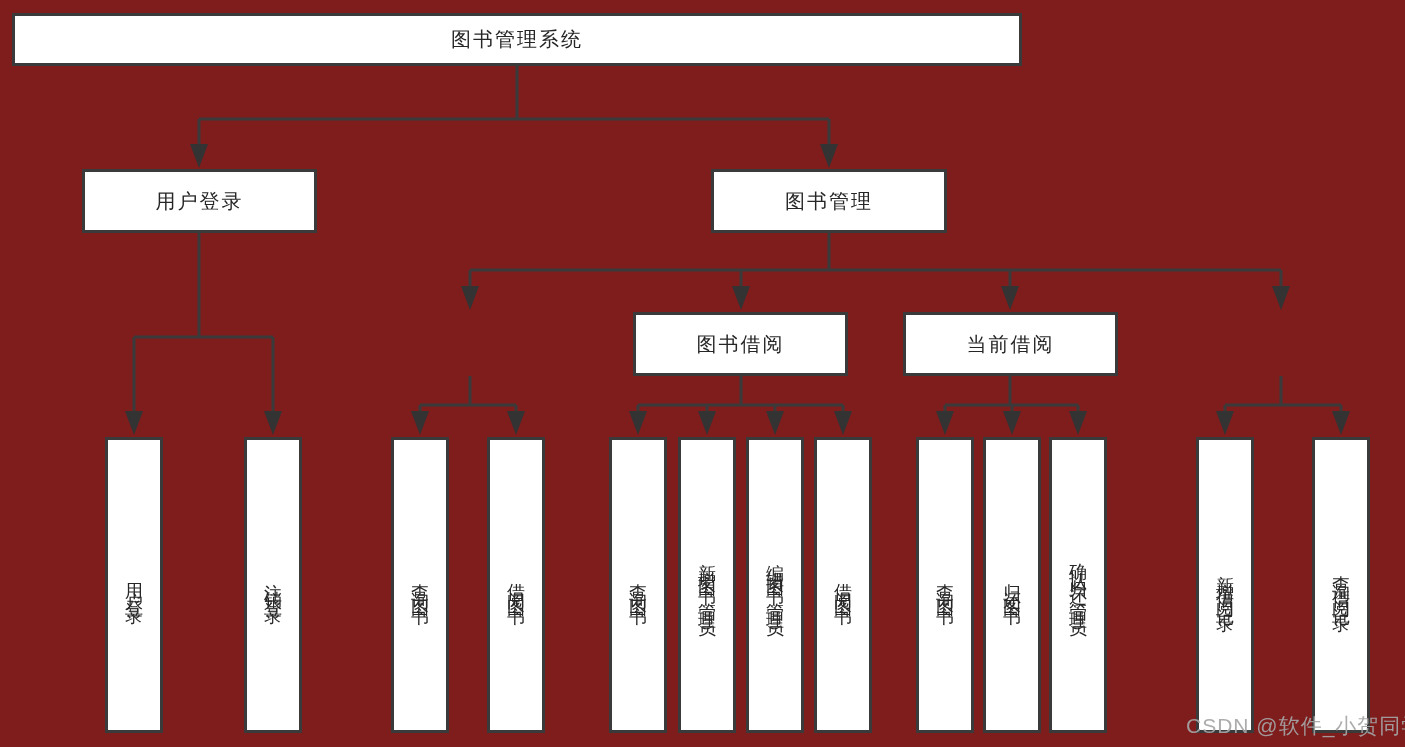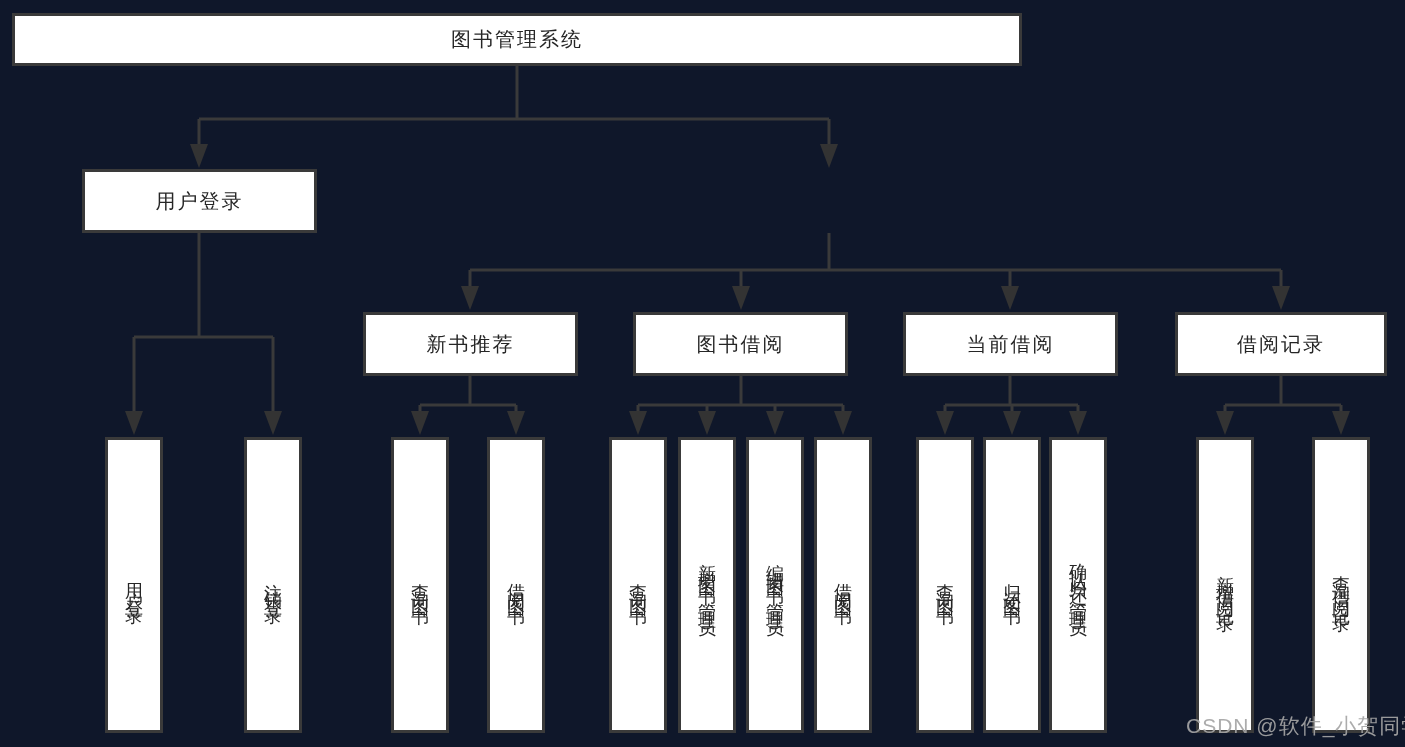--- a/index.html
+++ b/index.html
@@ -4,21 +4,21 @@
 <style>
   html, body {
     margin: 0; padding: 0;
     background: #ffffff;
     font-family: "Liberation Sans", "DejaVu Sans", sans-serif;
   }
   #canvas {
     position: relative;
     width: 1405px;
     height: 747px;
-    background: #0f172a;
+    background: #7f1d1d;
     overflow: hidden;
   }
   #connectors {
     position: absolute;
     left: 0; top: 0;
     width: 1405px; height: 747px;
   }
   #connectors path {
     stroke: #3a3a3a;
     stroke-width: 3;
@@ -130,32 +130,29 @@
     </g>
   </svg>
 
   <div class="hbox" style="left:12px; top:13px; width:1010px; height:53px;">
     <span class="label">图书管理系统</span>
   </div>
 
   <div class="hbox" style="left:82px; top:169px; width:235px; height:64px;">
     <span class="label">用户登录</span>
   </div>
+  <div class="hbox" style="left:711px; top:169px; width:236px; height:64px;">
+    <span class="label">图书管理</span>
+  </div>
 
-  <div class="hbox" style="left:363px; top:312px; width:215px; height:64px;">
-    <span class="label">新书推荐</span>
-  </div>
   <div class="hbox" style="left:903px; top:312px; width:215px; height:64px;">
     <span class="label">当前借阅</span>
   </div>
   <div class="hbox" style="left:633px; top:312px; width:215px; height:64px;">
     <span class="label">图书借阅</span>
-  </div>
-  <div class="hbox" style="left:1175px; top:312px; width:212px; height:64px;">
-    <span class="label">借阅记录</span>
   </div>
 
   <div class="vbox" style="left:105px;">
     <span class="label">用户登录</span>
   </div>
   <div class="vbox" style="left:244px;">
     <span class="label">注销登录</span>
   </div>
 
   <div class="vbox" style="left:391px;">

